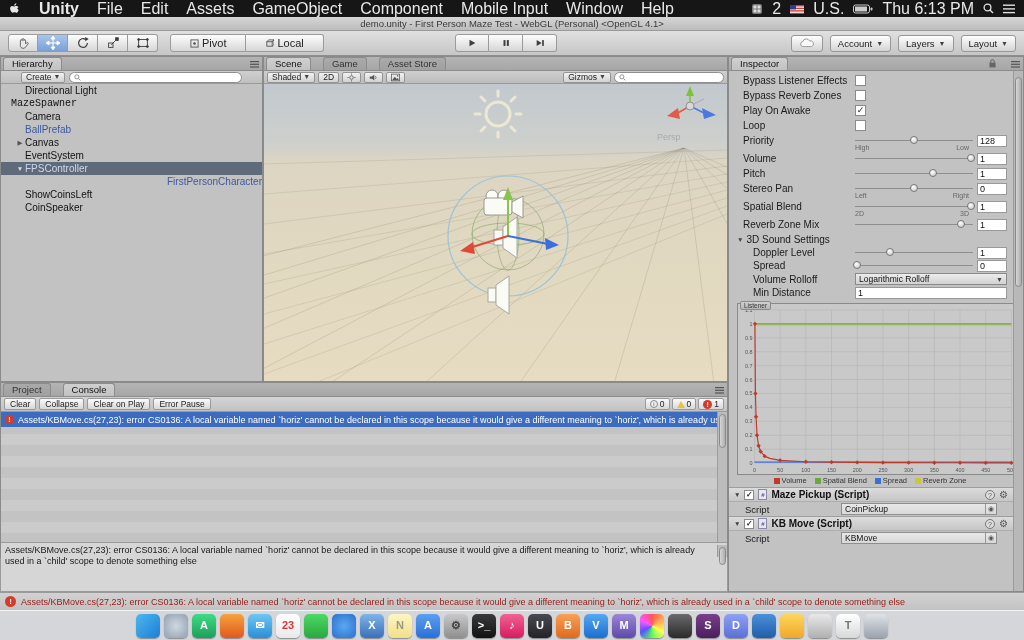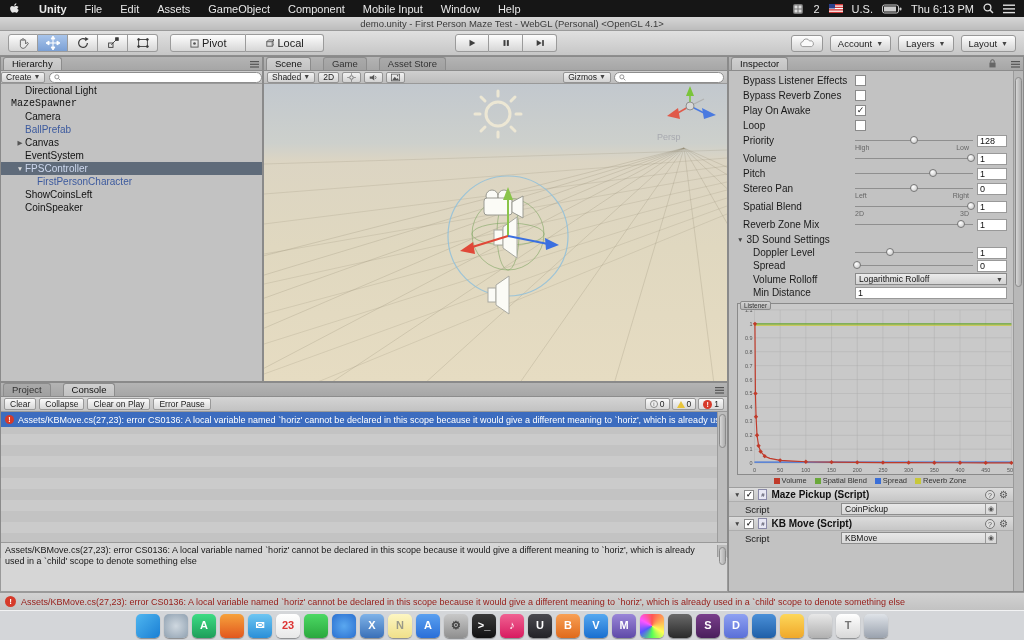--- a/index.html
+++ b/index.html
@@ -1,21 +1,21 @@
 <!DOCTYPE html>
 <html><head>
 <meta charset="utf-8">
 <style>
   *{margin:0;padding:0;box-sizing:border-box}
   html,body{width:1024px;height:640px;overflow:hidden}
   body{font-family:"Liberation Sans",sans-serif;background:#9a9a9a;position:relative;-webkit-font-smoothing:antialiased}
   #screen{position:absolute;inset:0;width:1024px;height:640px;overflow:hidden}
 
   
-  .menubar{position:absolute;top:0;left:0;right:0;height:17px;background:#161616;color:#e8e8e8;display:flex;align-items:center;font-size:11px;z-index:50}
+  .menubar{position:absolute;top:0;left:0;right:0;height:17px;background:#161616;color:#e8e8e8;display:flex;align-items:center;font-size:16px;z-index:50}
   .menu-left{display:flex;align-items:center;height:100%}
   .apple{padding:0 10px;display:flex;align-items:center}
   .menu-app{font-weight:bold;padding:0 9px}
   .menu-item{padding:0 9px;height:100%;display:flex;align-items:center}
   .menu-right{margin-left:auto;display:flex;align-items:center;gap:9px;padding-right:9px}
   .flag{display:inline-block}
   .mb-ic{display:flex;align-items:center}
 
   
   .titlebar{position:absolute;top:17px;left:0;right:0;height:14px;background:linear-gradient(#d6d6d6,#bcbcbc);border-bottom:1px solid #9a9a9a;text-align:center;font-size:9.5px;color:#3a3a3a;line-height:13px;white-space:nowrap;overflow:hidden}
@@ -42,21 +42,21 @@
   #console{top:382px;left:0;width:728px;height:176px}
   #inspector{top:56px;left:728px;width:296px;height:536px;overflow:hidden}
 
   .tabs{height:14px;background:linear-gradient(#b4b4b4,#a6a6a6);border-bottom:1px solid #8c8c8c;display:flex;align-items:flex-end;padding-left:2px;gap:12px}
   .tab{font-size:9.5px;padding:0 8px;background:linear-gradient(#aaaaaa,#a0a0a0);border:1px solid #8c8c8c;border-bottom:none;border-radius:3px 3px 0 0;color:#333;height:13px;line-height:12px;white-space:nowrap}
   .tab.active{background:linear-gradient(#d0d0d0,#c2c2c2);color:#111}
   .tabs .spacer{flex:1}
   .tab-ic{display:flex;align-items:center;padding:0 3px 2px 0;gap:3px}
 
   
-  .hhead{height:13px;display:flex;align-items:center;gap:4px;background:linear-gradient(#cfcfcf,#bfbfbf);border-bottom:1px solid #9a9a9a;padding:0 0}
+  .hhead{height:13px;display:flex;align-items:center;gap:4px;background:linear-gradient(#cfcfcf,#bfbfbf);border-bottom:1px solid #9a9a9a;padding:0 20px}
   .minibtn{background:linear-gradient(#f2f2f2,#d2d2d2);border:1px solid #949494;border-radius:2px;font-size:8.5px;height:11px;line-height:10px;padding:0 4px;color:#222;display:flex;align-items:center;gap:2px}
   .search{flex:1;background:#fff;border:1px solid #8e8e8e;border-radius:7px;height:11px;display:flex;align-items:center;font-size:8px;color:#999;padding:0 4px;gap:2px}
   .hrow{height:13px;display:flex;align-items:center;font-size:10px;color:#111;white-space:nowrap}
   .hrow.sel{background:#5f6b7a;color:#f2f2f2}
   .hrow.sel .harrow{color:#ddd}
   .harrow{width:10px;font-size:6.5px;color:#555;text-align:center;flex:none}
   .hlabel.prefab{color:#3c5a9e}
   .hrow.sel .hlabel.prefab{color:#cdd8ee}
 
   
@@ -341,21 +341,21 @@
           <span class="hlabel">Canvas</span>
         </div>
         <div class="hrow" style="padding-left: 14px;">
           <span class="harrow"></span>
           <span class="hlabel">EventSystem</span>
         </div>
         <div class="hrow sel" style="padding-left: 14px;">
           <span class="harrow">▼</span>
           <span class="hlabel prefab">FPSController</span>
         </div>
-        <div class="hrow" style="padding-left: 26px;">
+        <div class="hrow" style="padding-left: 26px; justify-content: flex-end;">
           <span class="harrow"></span>
           <span class="hlabel prefab">FirstPersonCharacter</span>
         </div>
         <div class="hrow" style="padding-left: 14px;">
           <span class="harrow"></span>
           <span class="hlabel">ShowCoinsLeft</span>
         </div>
         <div class="hrow" style="padding-left: 14px;">
           <span class="harrow"></span>
           <span class="hlabel">CoinSpeaker</span>

